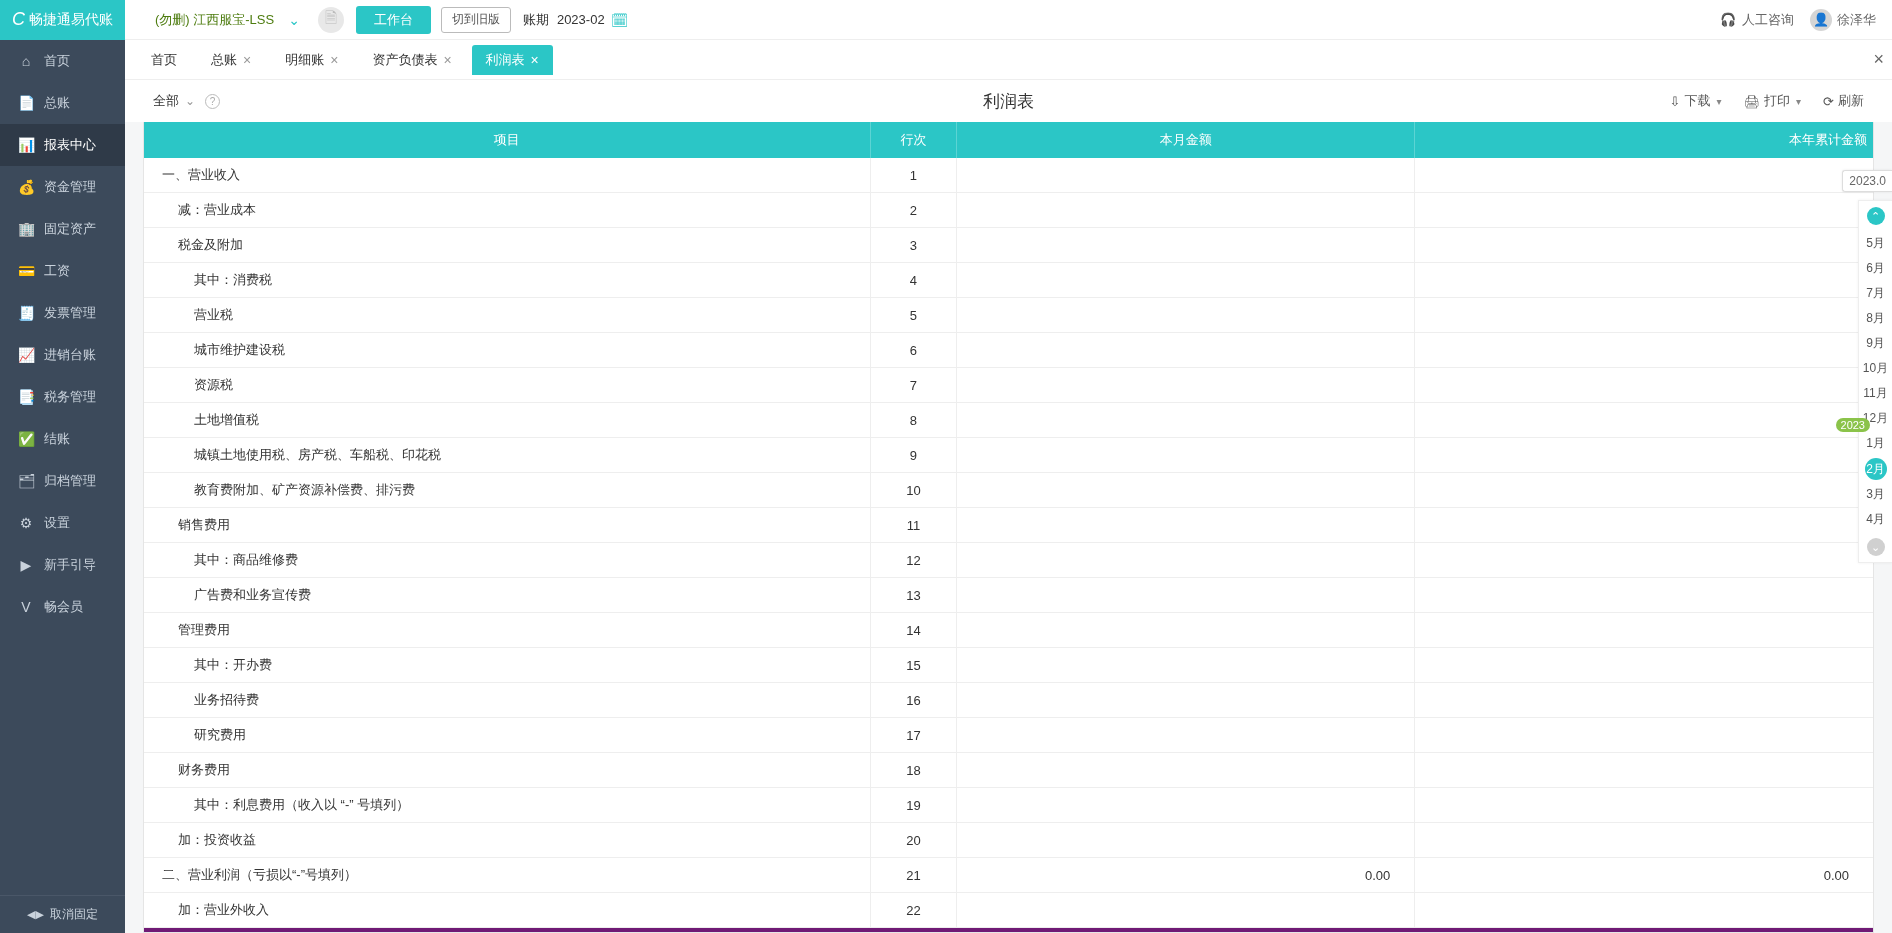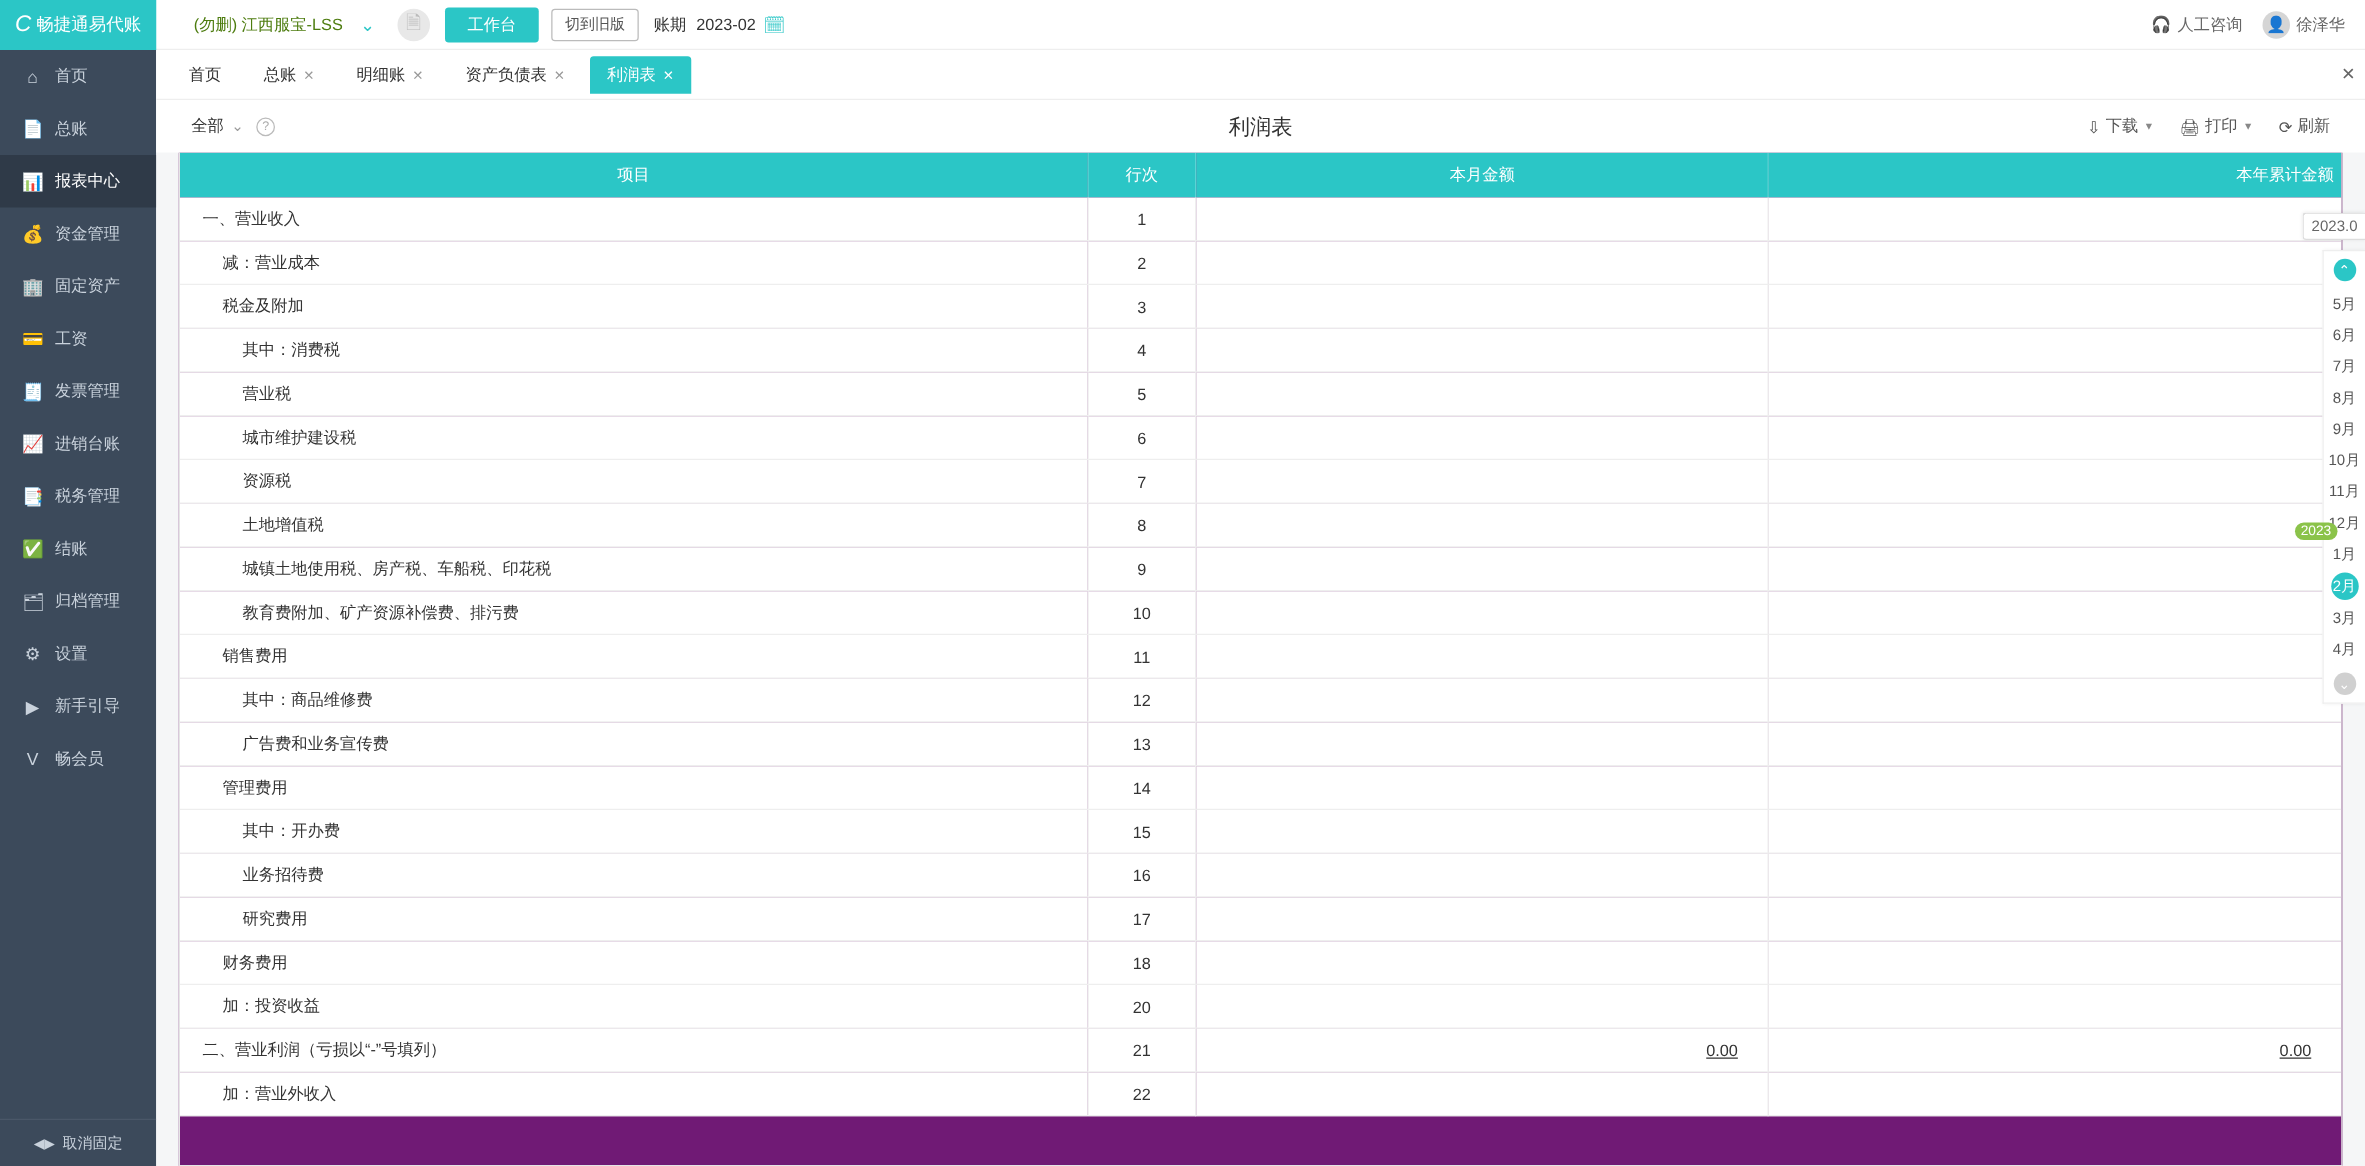--- a/index.html
+++ b/index.html
@@ -54,21 +54,21 @@
 .tool-right .itm { display:flex; align-items:center; gap:4px; }
 .tool-right .mini { font-size:10px; color:#888; margin-left:2px; }
 
 
 .table-wrap { margin:0 18px 0 18px; background:#701a75; overflow:auto; height:calc(100% - 82px); border:1px solid #e5e5e5; border-top:none;}
 table { border-collapse:collapse; width:100%; table-layout:fixed; }
 th { background:#2bc6c6; color:#fff; font-weight:normal; font-size:13px; padding:9px 6px; text-align:center; border-right:1px solid #5cd4d4;}
 th:last-child{border-right:none;text-align:right;}
 td { border-bottom:1px solid #eee; padding:8px 10px; font-size:13px; color:#333; background:#fff;}
 td.row-line { text-align:center; border-right:1px solid #eee; border-left:1px solid #eee;}
-td.amount { text-align:right; padding-right:24px; border-right:1px solid #eee;text-decoration:underline;}
+td.amount { text-align:right; padding-right:24px; border-right:1px solid #eee;}
 td.amount:last-child{border-right:none;}
 .indent-0{padding-left:18px;} .indent-1{padding-left:34px;} .indent-2{padding-left:50px;}
 
 
 .year-chip { position:absolute; right:0; top:130px; background:#fff; border:1px solid #ddd; border-right:none; padding:0 6px; height:22px; font-size:12px; color:#666; display:flex; align-items:center; border-radius:3px 0 0 3px; box-shadow:0 0 3px rgba(0,0,0,.08); z-index:10;}
 .month-rail { position:absolute; right:0; top:160px; width:34px; background:#fff; border:1px solid #eee; border-right:none; box-shadow:0 0 3px rgba(0,0,0,.06); padding:6px 0; display:flex; flex-direction:column; align-items:center; gap:4px; z-index:10;}
 .rail-arrow { width:18px; height:18px; border-radius:50%; background:#2bc6c6; color:#fff; font-size:11px; display:flex; align-items:center; justify-content:center; margin-bottom:4px;}
 .rail-arrow.down { background:#d0d0d0; margin-top:4px; margin-bottom:0;}
 .month-pill { font-size:12px; color:#555; padding:2px 0; width:100%; text-align:center; cursor:pointer; }
 .month-pill.active { background:#2bc6c6; color:#fff; border-radius:50%; width:22px; height:22px; line-height:18px; padding:2px 0;}
@@ -340,20 +340,26 @@
               <td class="amount"></td>
               <td class="amount"></td>
             </tr>
             <tr>
               <td class="indent-1">财务费用</td>
               <td class="row-line">18</td>
               <td class="amount"></td>
               <td class="amount"></td>
             </tr>
             <tr>
+              <td class="indent-2">其中：利息费用（收入以 “-” 号填列）</td>
+              <td class="row-line">19</td>
+              <td class="amount"></td>
+              <td class="amount"></td>
+            </tr>
+            <tr>
               <td class="indent-1">加：投资收益</td>
               <td class="row-line">20</td>
               <td class="amount"></td>
               <td class="amount"></td>
             </tr>
             <tr>
               <td class="indent-0">二、营业利润（亏损以“-”号填列）</td>
               <td class="row-line">21</td>
               <td class="amount">0.00</td>
               <td class="amount">0.00</td>

